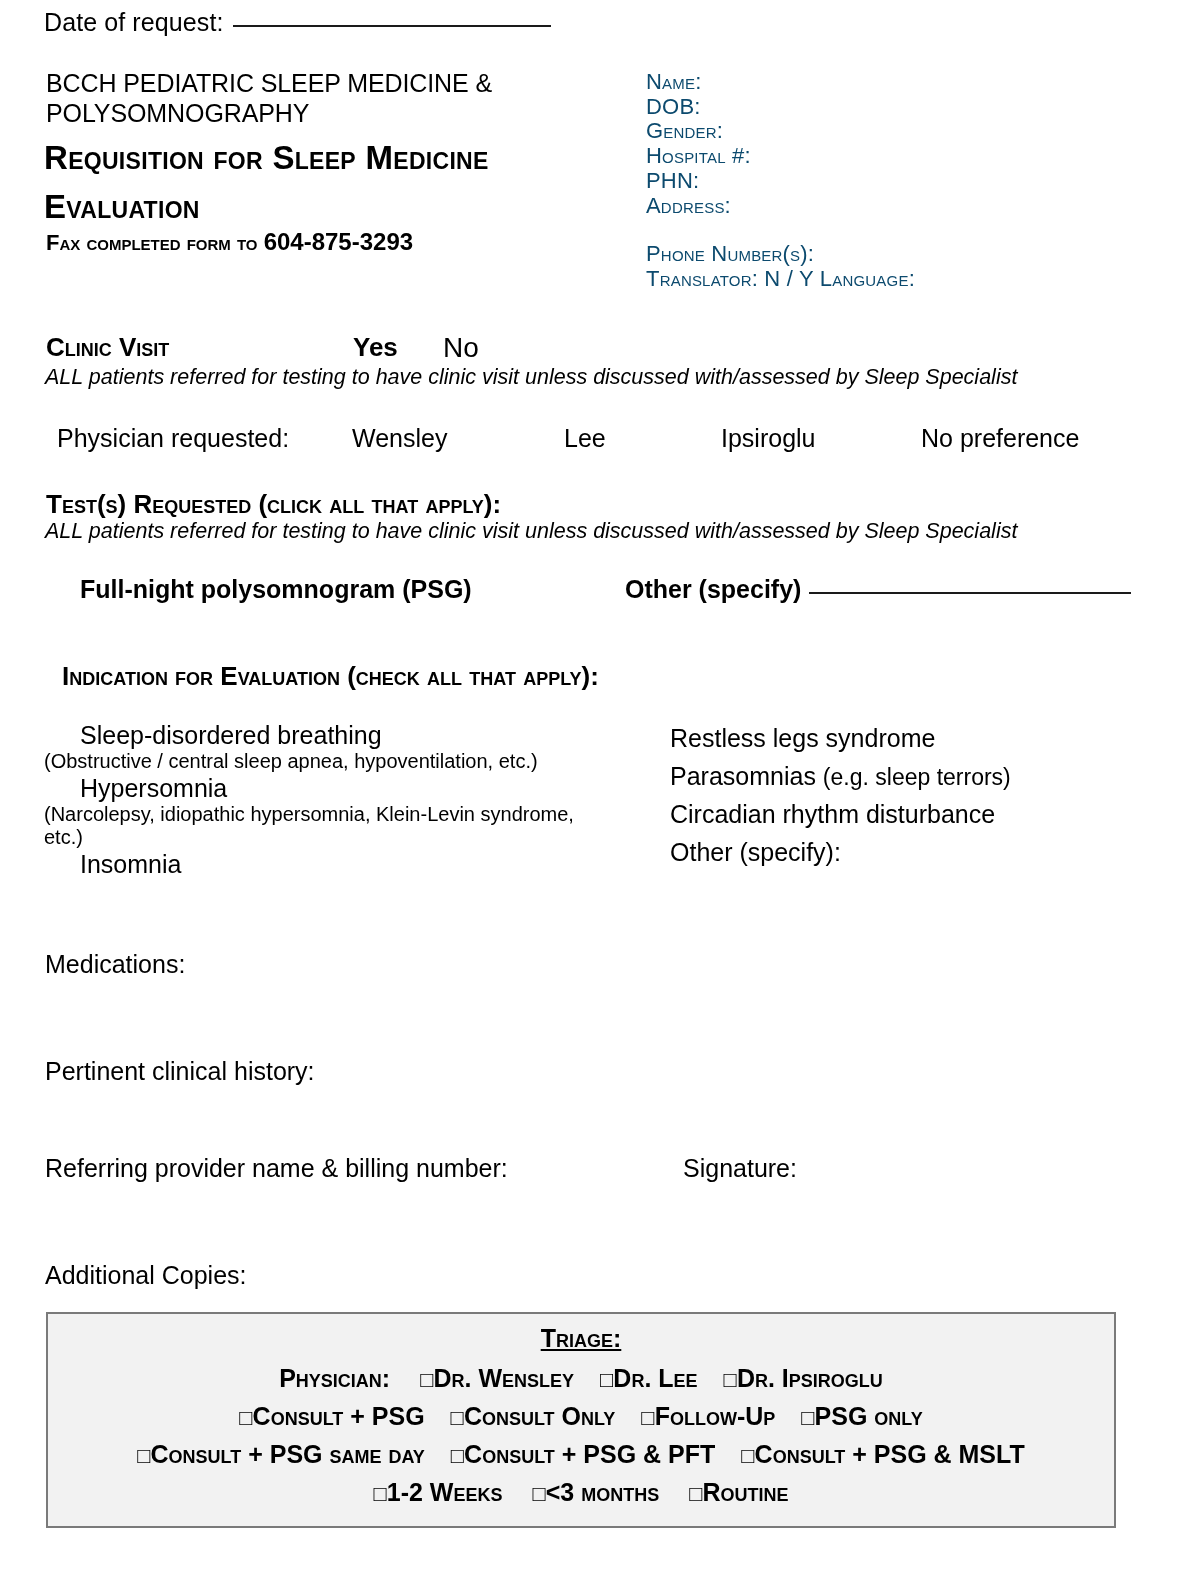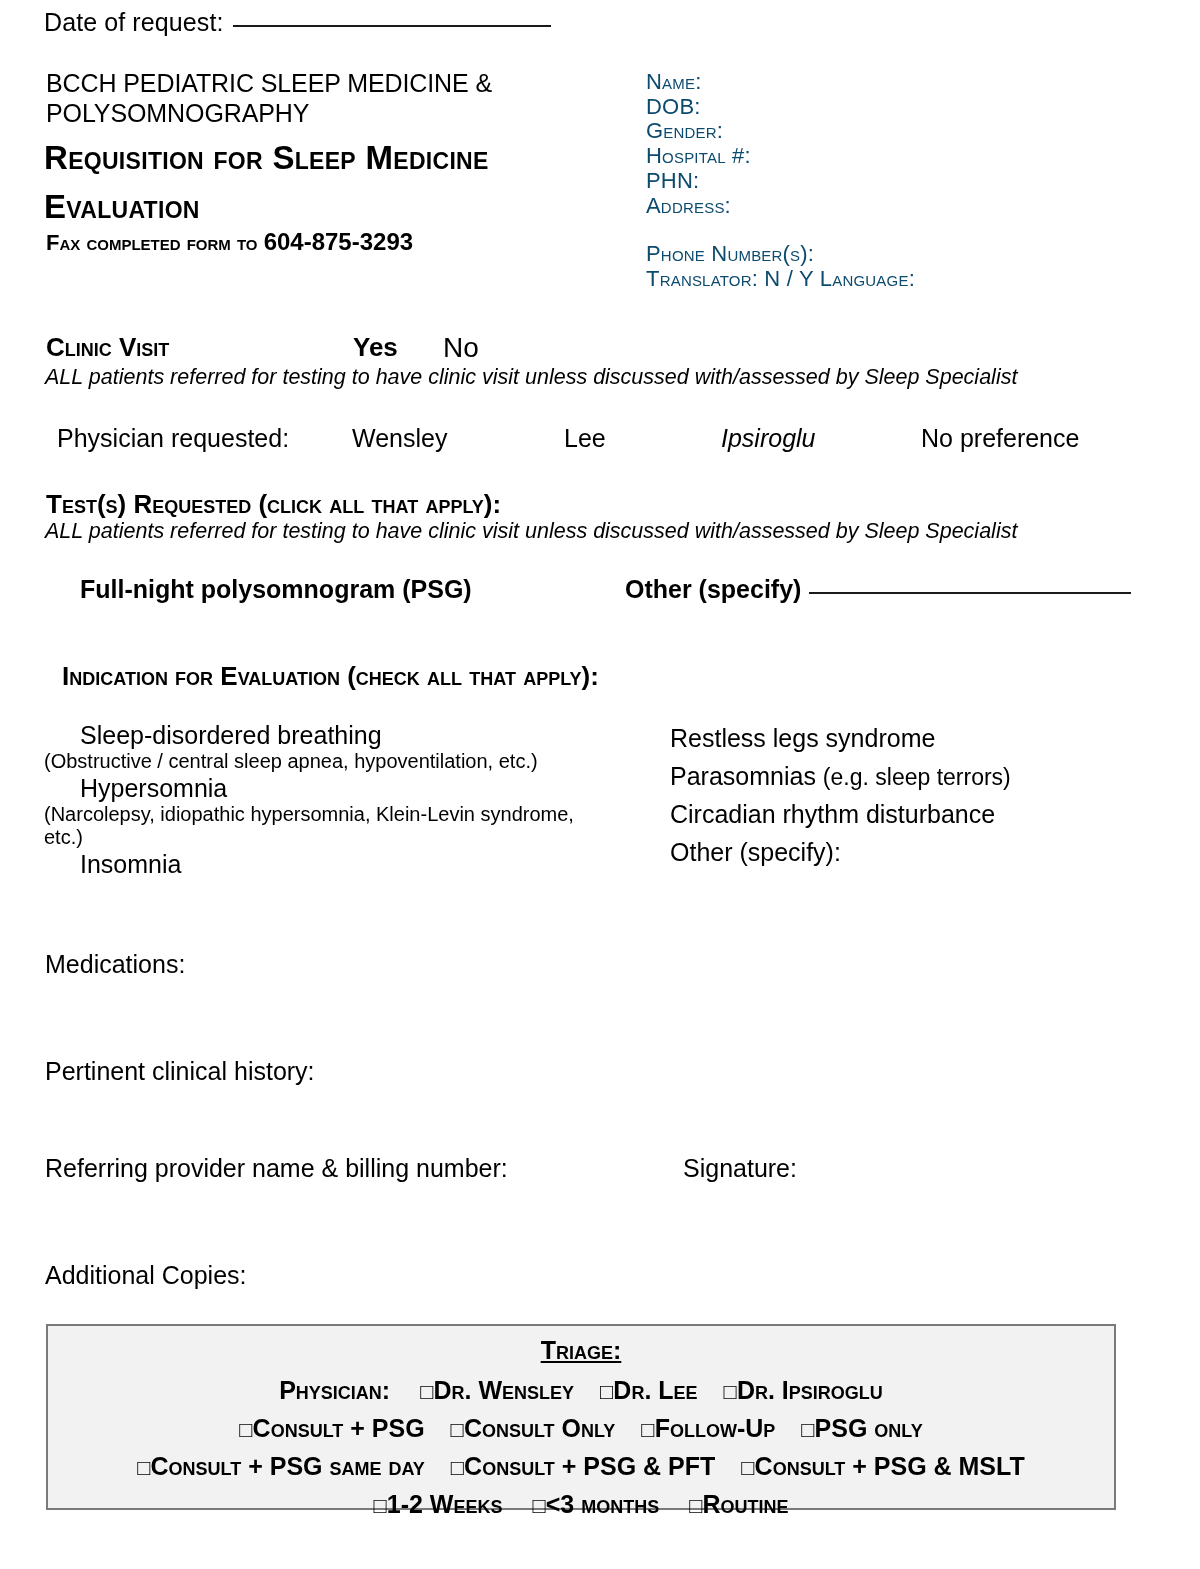--- a/index.html
+++ b/index.html
@@ -112,21 +112,21 @@
   .phys-row {
     left: 45px;
     top: 424px;
     font-size: 25px;
     width: 1110px;
   }
   .phys-row span { position: absolute; white-space: nowrap; top: 0; }
   .phys-label { left: 12px; }
   .phys-0 { left: 307px; }
   .phys-1 { left: 519px; }
-  .phys-2 { left: 676px; font-style: italic; }
+  .phys-2 { left: 676px; }
   .phys-3 { left: 876px; }
 
   
   .tests-head {
     left: 46px;
     top: 489px;
     font-size: 26px;
     font-weight: bold;
     font-variant: small-caps;
     white-space: nowrap;
@@ -187,25 +187,24 @@
   .p-history     { left: 45px; top: 1057px; }
   .p-referring   { left: 45px; top: 1154px; }
   .p-signature   { left: 683px; top: 1154px; }
   .p-copies      { left: 45px; top: 1261px; }
 
   
   .triage-box {
     left: 46px;
     top: 1312px;
     width: 1070px;
-    height: 186px;
+    height: 216px;
     background: #f2f2f2;
     border: 2px solid #7a7a7a;
     box-sizing: border-box;
-    margin-top: 12px;
   }
   .triage-title {
     position: absolute;
     left: 0;
     right: 0;
     top: 10px;
     text-align: center;
     font-size: 25px;
     font-weight: bold;
     font-variant: small-caps;

